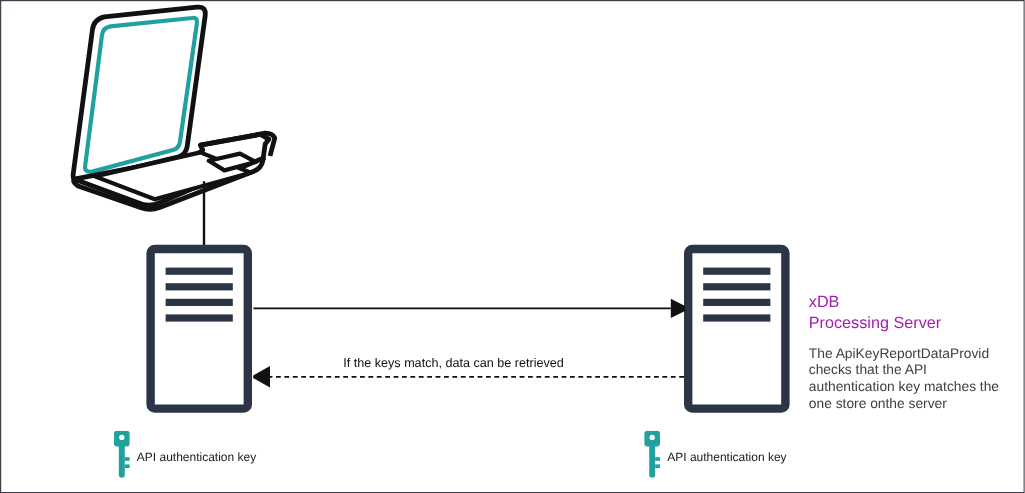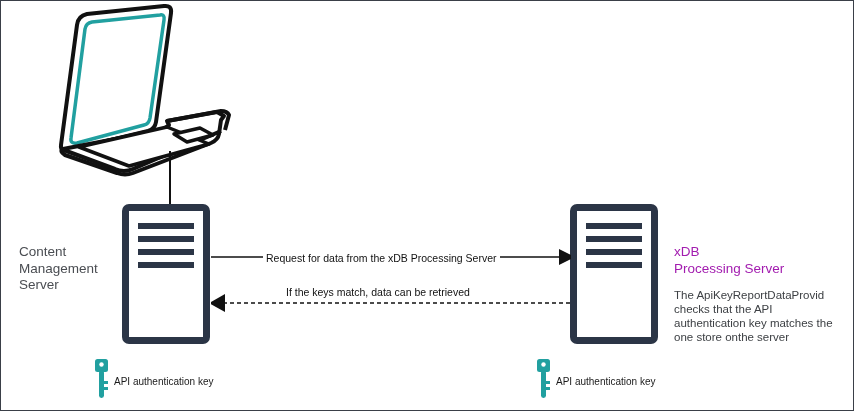--- a/index.html
+++ b/index.html
@@ -87,21 +87,21 @@
 
   
   #arrow-request {
     left: 210px;
     top: 238px;
     width: 360px;
     height: 36px;
   }
   #arrow-response {
     left: 210px;
-    top: 284px;
+    top: 295px;
     width: 360px;
     height: 36px;
   }
   .arrow-caption {
     position: absolute;
     font-size: 10.5px;
     color: #111111;
     background: #ffffff;
     padding: 0 3px;
     white-space: nowrap;
@@ -157,23 +157,20 @@
 
   <div class="abs" id="laptop-connector"></div>
 
   <div class="abs server-box" id="cms-server">
     <div class="server-bar"></div>
     <div class="server-bar"></div>
     <div class="server-bar"></div>
     <div class="server-bar"></div>
   </div>
 
-  <div class="abs" id="cms-label">Content
-Management
-Server</div>
 
   <div class="abs server-box" id="xdb-server">
     <div class="server-bar"></div>
     <div class="server-bar"></div>
     <div class="server-bar"></div>
     <div class="server-bar"></div>
   </div>
 
   <div class="abs" id="xdb-label">xDB
 Processing Server</div>
@@ -181,21 +178,20 @@
   <div class="abs" id="xdb-description">The ApiKeyReportDataProvid
 checks that the API
 authentication key matches the
 one store onthe server</div>
 
   <div class="abs" id="arrow-request">
     <svg width="360" height="36" viewBox="0 0 360 36" xmlns="http://www.w3.org/2000/svg">
       <line x1="0" y1="18" x2="348" y2="18" stroke="#111111" stroke-width="1.4"></line>
       <polygon points="348,10 364,18 348,26" fill="#111111"></polygon>
     </svg>
-    <span class="arrow-caption">Request for data from the xDB Processing Server</span>
   </div>
 
   <div class="abs" id="arrow-response">
     <svg width="360" height="36" viewBox="0 0 360 36" xmlns="http://www.w3.org/2000/svg">
       <line x1="12" y1="18" x2="360" y2="18" stroke="#111111" stroke-width="1.4" stroke-dasharray="4,3"></line>
       <polygon points="14,9 14,27 -2,18" fill="#111111"></polygon>
     </svg>
     <span class="arrow-caption">If the keys match, data can be retrieved</span>
   </div>
 

